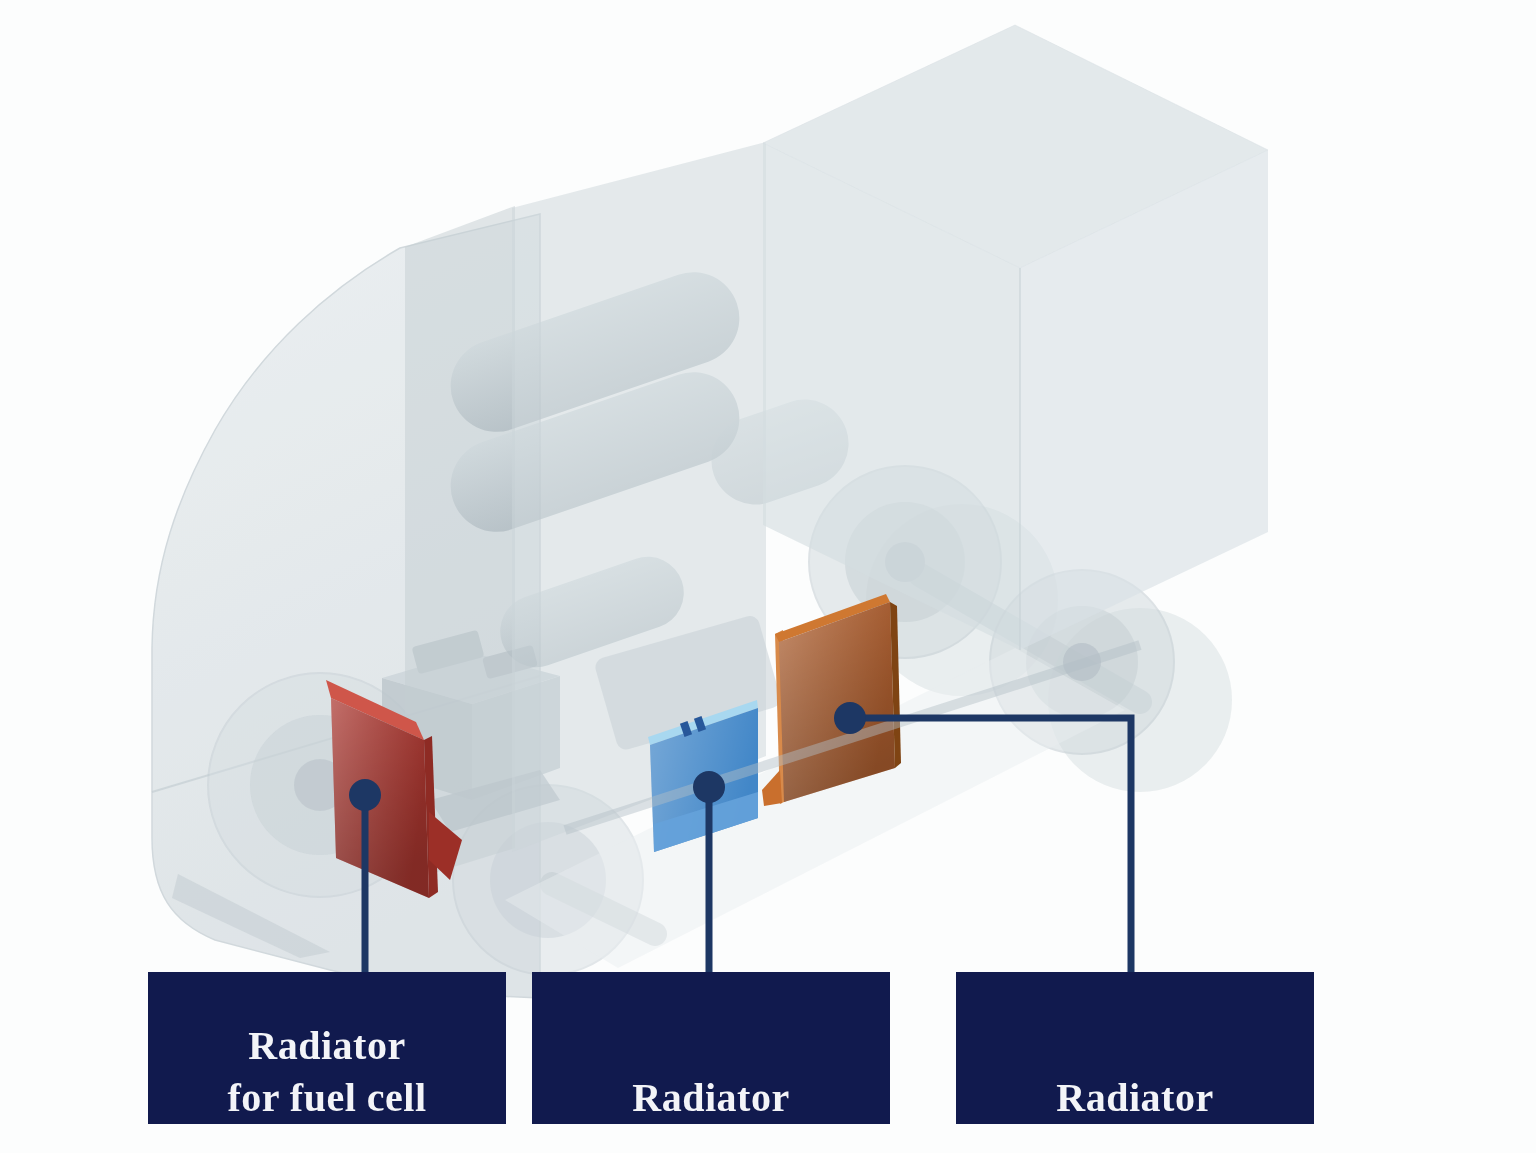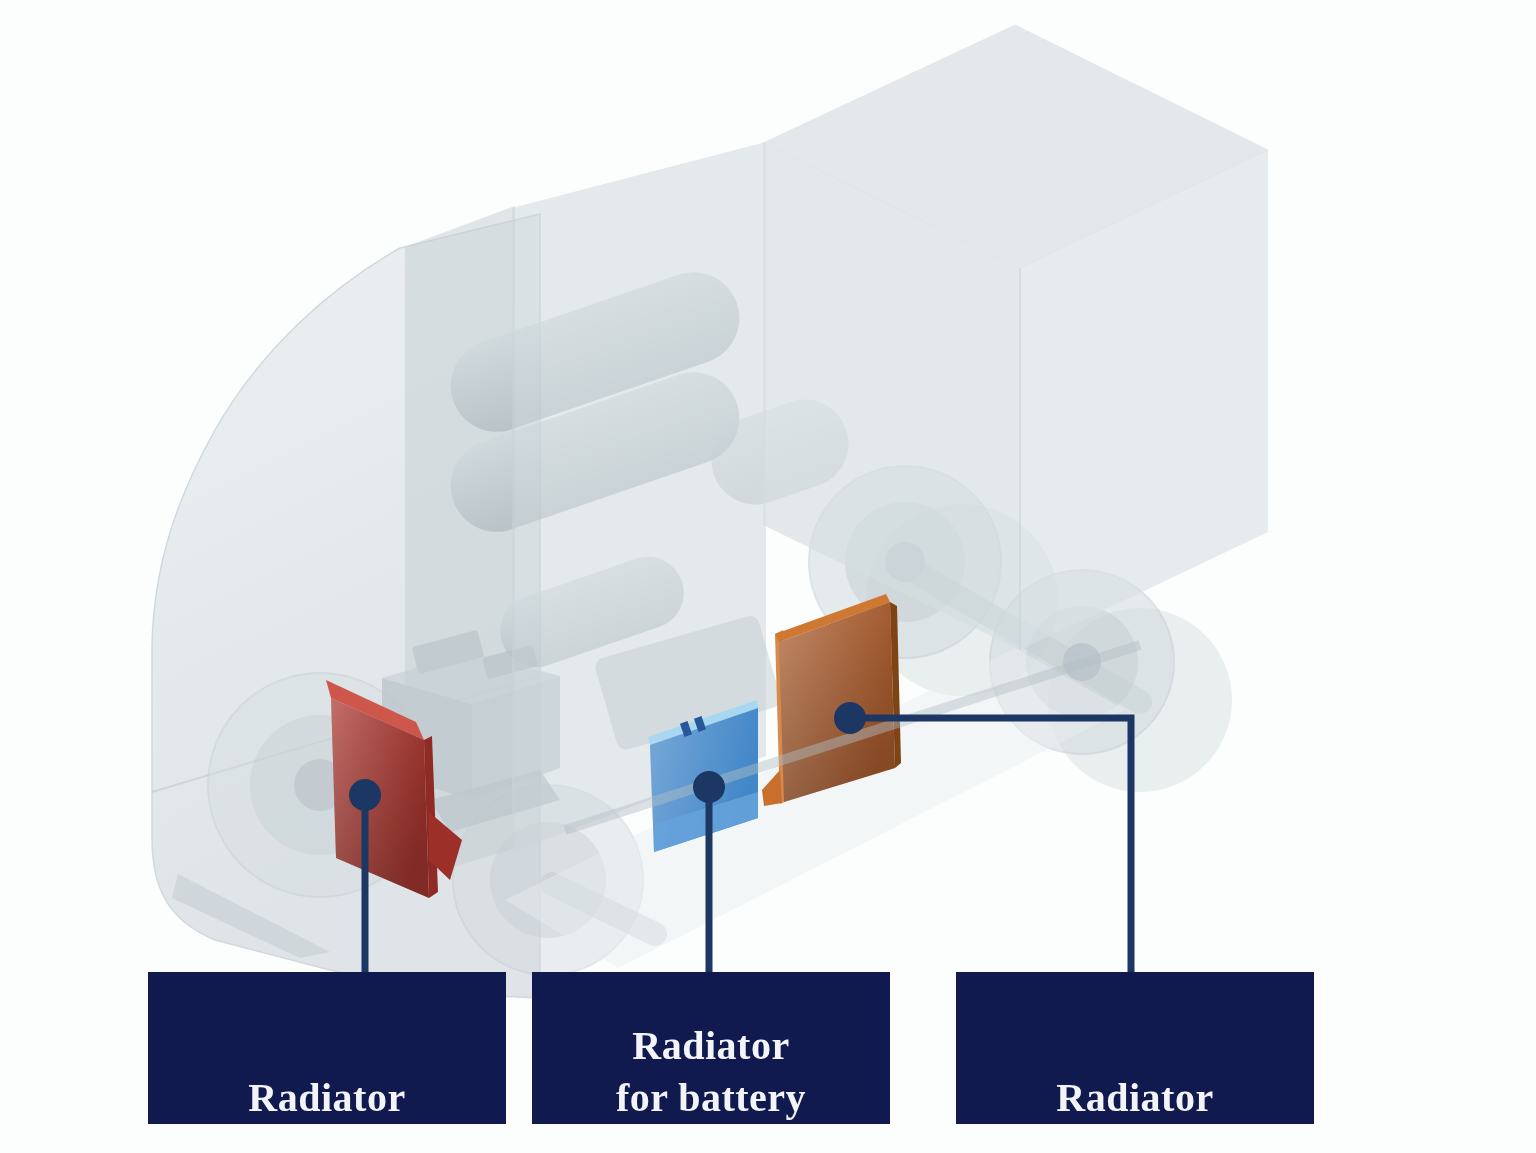--- a/index.html
+++ b/index.html
@@ -150,22 +150,22 @@
       <path class="connector" d="M709 787 V 976"></path>
       <path class="connector" d="M850 718 H 1131 V 976"></path>
     </g>
     <circle class="dot" cx="365" cy="795" r="16"></circle>
     <circle class="dot" cx="709" cy="787" r="16"></circle>
     <circle class="dot" cx="850" cy="718" r="16"></circle>
   </svg>
 
   <div class="label-box" id="label-fuel-cell">
     <span class="line">Radiator</span>
+    <span class="line">for fuel cell</span>
   </div>
   <div class="label-box" id="label-battery">
     <span class="line">Radiator</span>
-    <span class="line">for battery</span>
   </div>
   <div class="label-box" id="label-motor">
     <span class="line">Radiator</span>
   </div>
 
 </div>
 
 </body></html>

